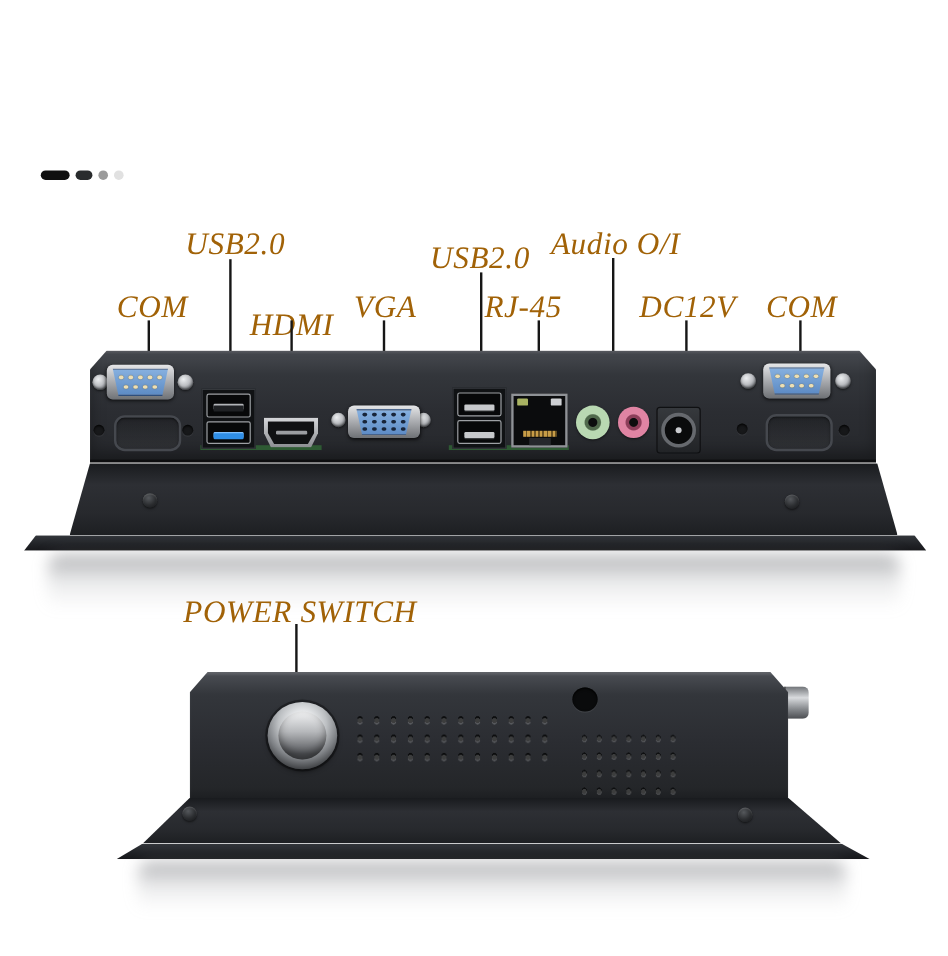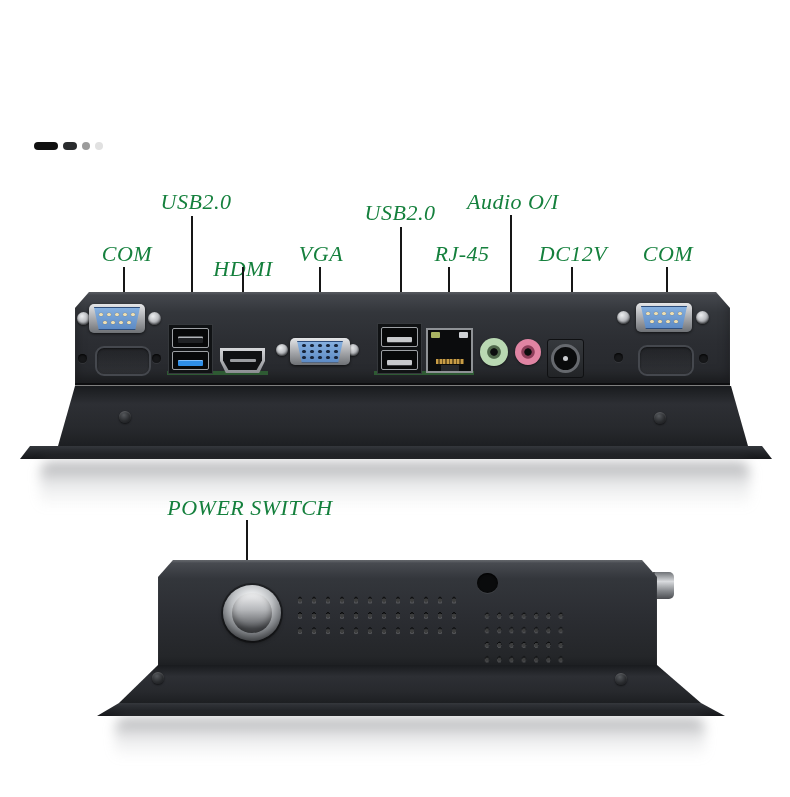--- a/index.html
+++ b/index.html
@@ -8,21 +8,21 @@
 
   
   .title { position:absolute; left:34px; top:40px; font-size:45px; font-weight:700;
            letter-spacing:-1px; color:#131313; }
   .subtitle { position:absolute; left:36px; top:106px; font-size:20px; color:#2d2d2d; }
   .dot { position:absolute; top:142px; height:8px; border-radius:4px; }
 
   
   .lbl { position:absolute; transform:translateX(-50%); white-space:nowrap;
          font-family:"Liberation Serif", serif; font-style:italic;
-         font-size:22px; color:#15803d; letter-spacing:.5px; }
+         font-size:26px; color:#a16207; letter-spacing:.5px; }
   .leader { position:absolute; width:1.5px; background:#161616; }
   .leader-h { position:absolute; height:1.5px; background:#161616; }
 
   
   .panel { position:absolute; background:linear-gradient(180deg,#474a50,#33363b 22%,#2b2d32 55%,#26282c);
            clip-path:polygon(14px 0, calc(100% - 14px) 0, 100% 16px, 100% 100%, 0 100%, 0 16px);
            box-shadow:inset 0 2px 2px rgba(255,255,255,.10), inset 0 -8px 12px rgba(0,0,0,.35); }
   .seam  { position:absolute; background:rgba(0,0,0,.5); }
   .bezel { position:absolute; background:linear-gradient(180deg,#191b1e,#2d2f34 30%,#27292d 70%,#1d1f22); }
   .lip   { position:absolute; background:linear-gradient(180deg,#34373c,#202226 60%,#17181b); }
@@ -120,21 +120,21 @@
   <span class="dot" style="left:95px;width:8px;background:#e1e1e1;"></span>
 
   <div>
 
     <div class="lbl" style="left:196px;top:189px;">USB2.0</div>
     <div class="lbl" style="left:400px;top:200px;">USB2.0</div>
     <div class="lbl" style="left:513px;top:189px;">Audio O/I</div>
     <div class="lbl" style="left:127px;top:241px;">COM</div>
     <div class="lbl" style="left:243px;top:256px;">HDMI</div>
     <div class="lbl" style="left:321px;top:241px;">VGA</div>
-    <div class="lbl" style="left:462px;top:241px;font-style:italic;">RJ-45</div>
+    <div class="lbl" style="left:436px;top:241px;font-style:italic;">RJ-45</div>
     <div class="lbl" style="left:573px;top:241px;">DC12V</div>
     <div class="lbl" style="left:668px;top:241px;">COM</div>
 
     <div class="leader" style="left:123px;top:267px;height:37px;"></div>
     <div class="leader" style="left:191px;top:216px;height:108px;"></div>
     <div class="leader" style="left:242px;top:267px;height:82px;"></div>
     <div class="leader" style="left:319px;top:267px;height:73px;"></div>
     <div class="leader" style="left:400px;top:227px;height:96px;"></div>
     <div class="leader" style="left:448px;top:267px;height:62px;"></div>
     <div class="leader" style="left:510px;top:215px;height:114px;"></div>

